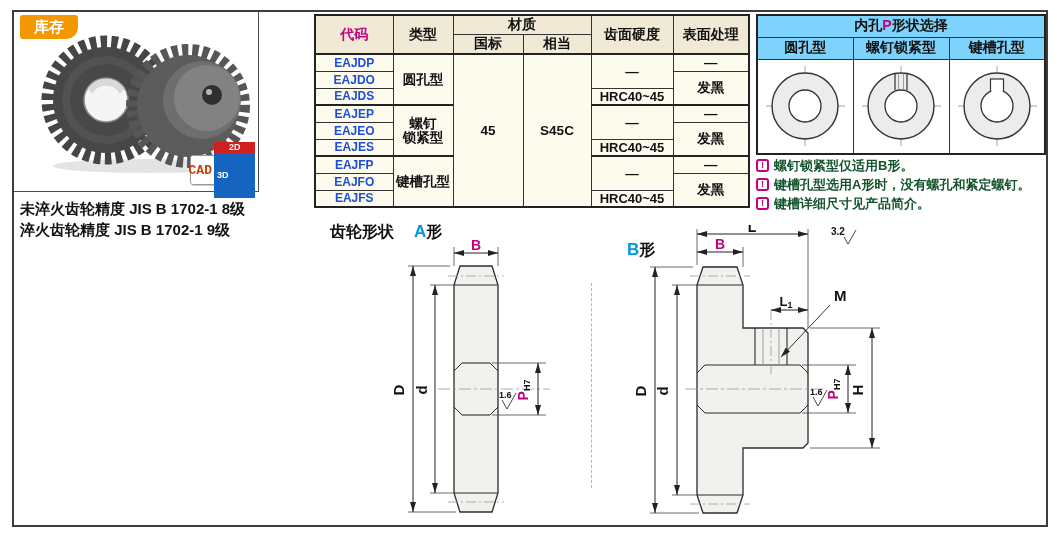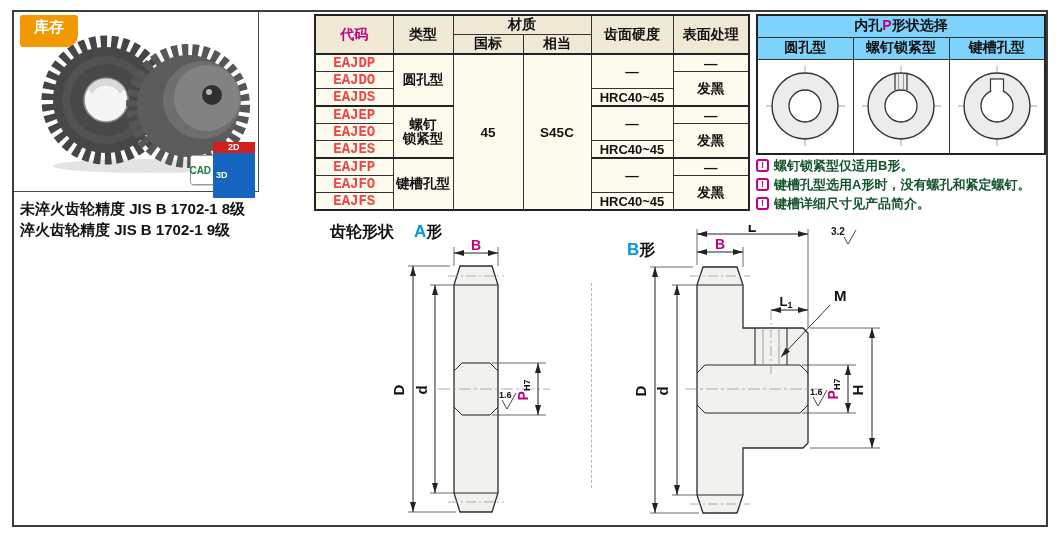--- a/index.html
+++ b/index.html
@@ -4,41 +4,41 @@
 <style>
   * { box-sizing: border-box; margin: 0; padding: 0; }
   html,body { background:#f6f6f6; }
   body { font-family:"Liberation Sans", sans-serif; }
   #page { position:relative; width:1060px; height:538px; background:#ffffff; overflow:hidden; }
   #frame { position:absolute; left:12px; top:10px; width:1036px; height:517px; border:2px solid #3c3c3c; background:#fff; }
 
   
   .photo-box { position:absolute; left:14px; top:12px; width:245px; height:180px;
                border-right:1px solid #4a4a4a; border-bottom:1px solid #4a4a4a; background:#fff; }
-  .stock-badge { position:absolute; left:6px; top:3px; width:58px; height:32px; background:#f39800;
+  .stock-badge { position:absolute; left:6px; top:3px; width:58px; height:24px; background:#f39800;
                  color:#fff; font-weight:bold; font-size:15px; text-align:center; line-height:24px;
                  border-radius:3px 3px 12px 3px; }
   .photo-svg { position:absolute; left:14px; top:16px; }
   .cad-badge { position:absolute; right:4px; bottom:6px; width:64px; height:30px; background:#fff;
                border:1px solid #9a9a9a; border-radius:3px; display:flex; align-items:center;
                justify-content:center; gap:2px; box-shadow:1px 1px 0 #ccc; }
-  .cad-badge .cad-word { font-weight:bold; font-size:10px; color:#15803d; letter-spacing:0; }
+  .cad-badge .cad-word { font-weight:bold; font-size:13px; color:#c2410c; letter-spacing:0;font-family:Liberation Mono, monospace; }
   .cad-badge .dstack { display:flex; flex-direction:column; }
   .cad-badge .d2 { background:#cf1f1f; color:#fff; font-size:9px; font-weight:bold; padding:0 15px; line-height:11px; }
   .cad-badge .d3 { background:#1565c0; color:#fff; font-size:9px; font-weight:bold; padding:17px 3px; line-height:11px; }
   .precision { position:absolute; left:20px; top:198px; font-size:15px; font-weight:bold; color:#111; line-height:21px; white-space:nowrap; }
 
   
   table.spec { position:absolute; left:314px; top:14px; border-collapse:collapse; table-layout:fixed;
                border:2px solid #222; font-size:13.5px; color:#111; }
   table.spec th, table.spec td { border:1px solid #333; text-align:center; vertical-align:middle; padding:0; }
   table.spec thead th { background:#f0e9d6; font-weight:bold; height:15px; font-size:14px; }
   table.spec thead .hb { border-bottom:2px solid #222; }
   table.spec tbody td { background:#fdfaee; height:17px; font-weight:bold; }
-  table.spec .code { color:#ef4444; font-weight:bold; font-size:14px;font-family:Liberation Mono, monospace; }
+  table.spec .code { color:#1d4ed8; font-weight:bold; font-size:12px; }
   table.spec .code-h { color:#c3007e; }
   table.spec tr.grp td { border-top:2px solid #222; }
   table.spec .t2 { line-height:14px; font-size:13.5px; }
   table.spec .hrc { font-size:13px; }
 
   
   table.bore { position:absolute; left:756px; top:14px; width:290px; border-collapse:collapse; table-layout:fixed;
                border:2px solid #222; font-size:14px; color:#111; }
   table.bore th, table.bore td { border:1px solid #333; text-align:center; vertical-align:middle; }
   table.bore th { background:#7dd3fc; font-weight:bold; height:22px; }

